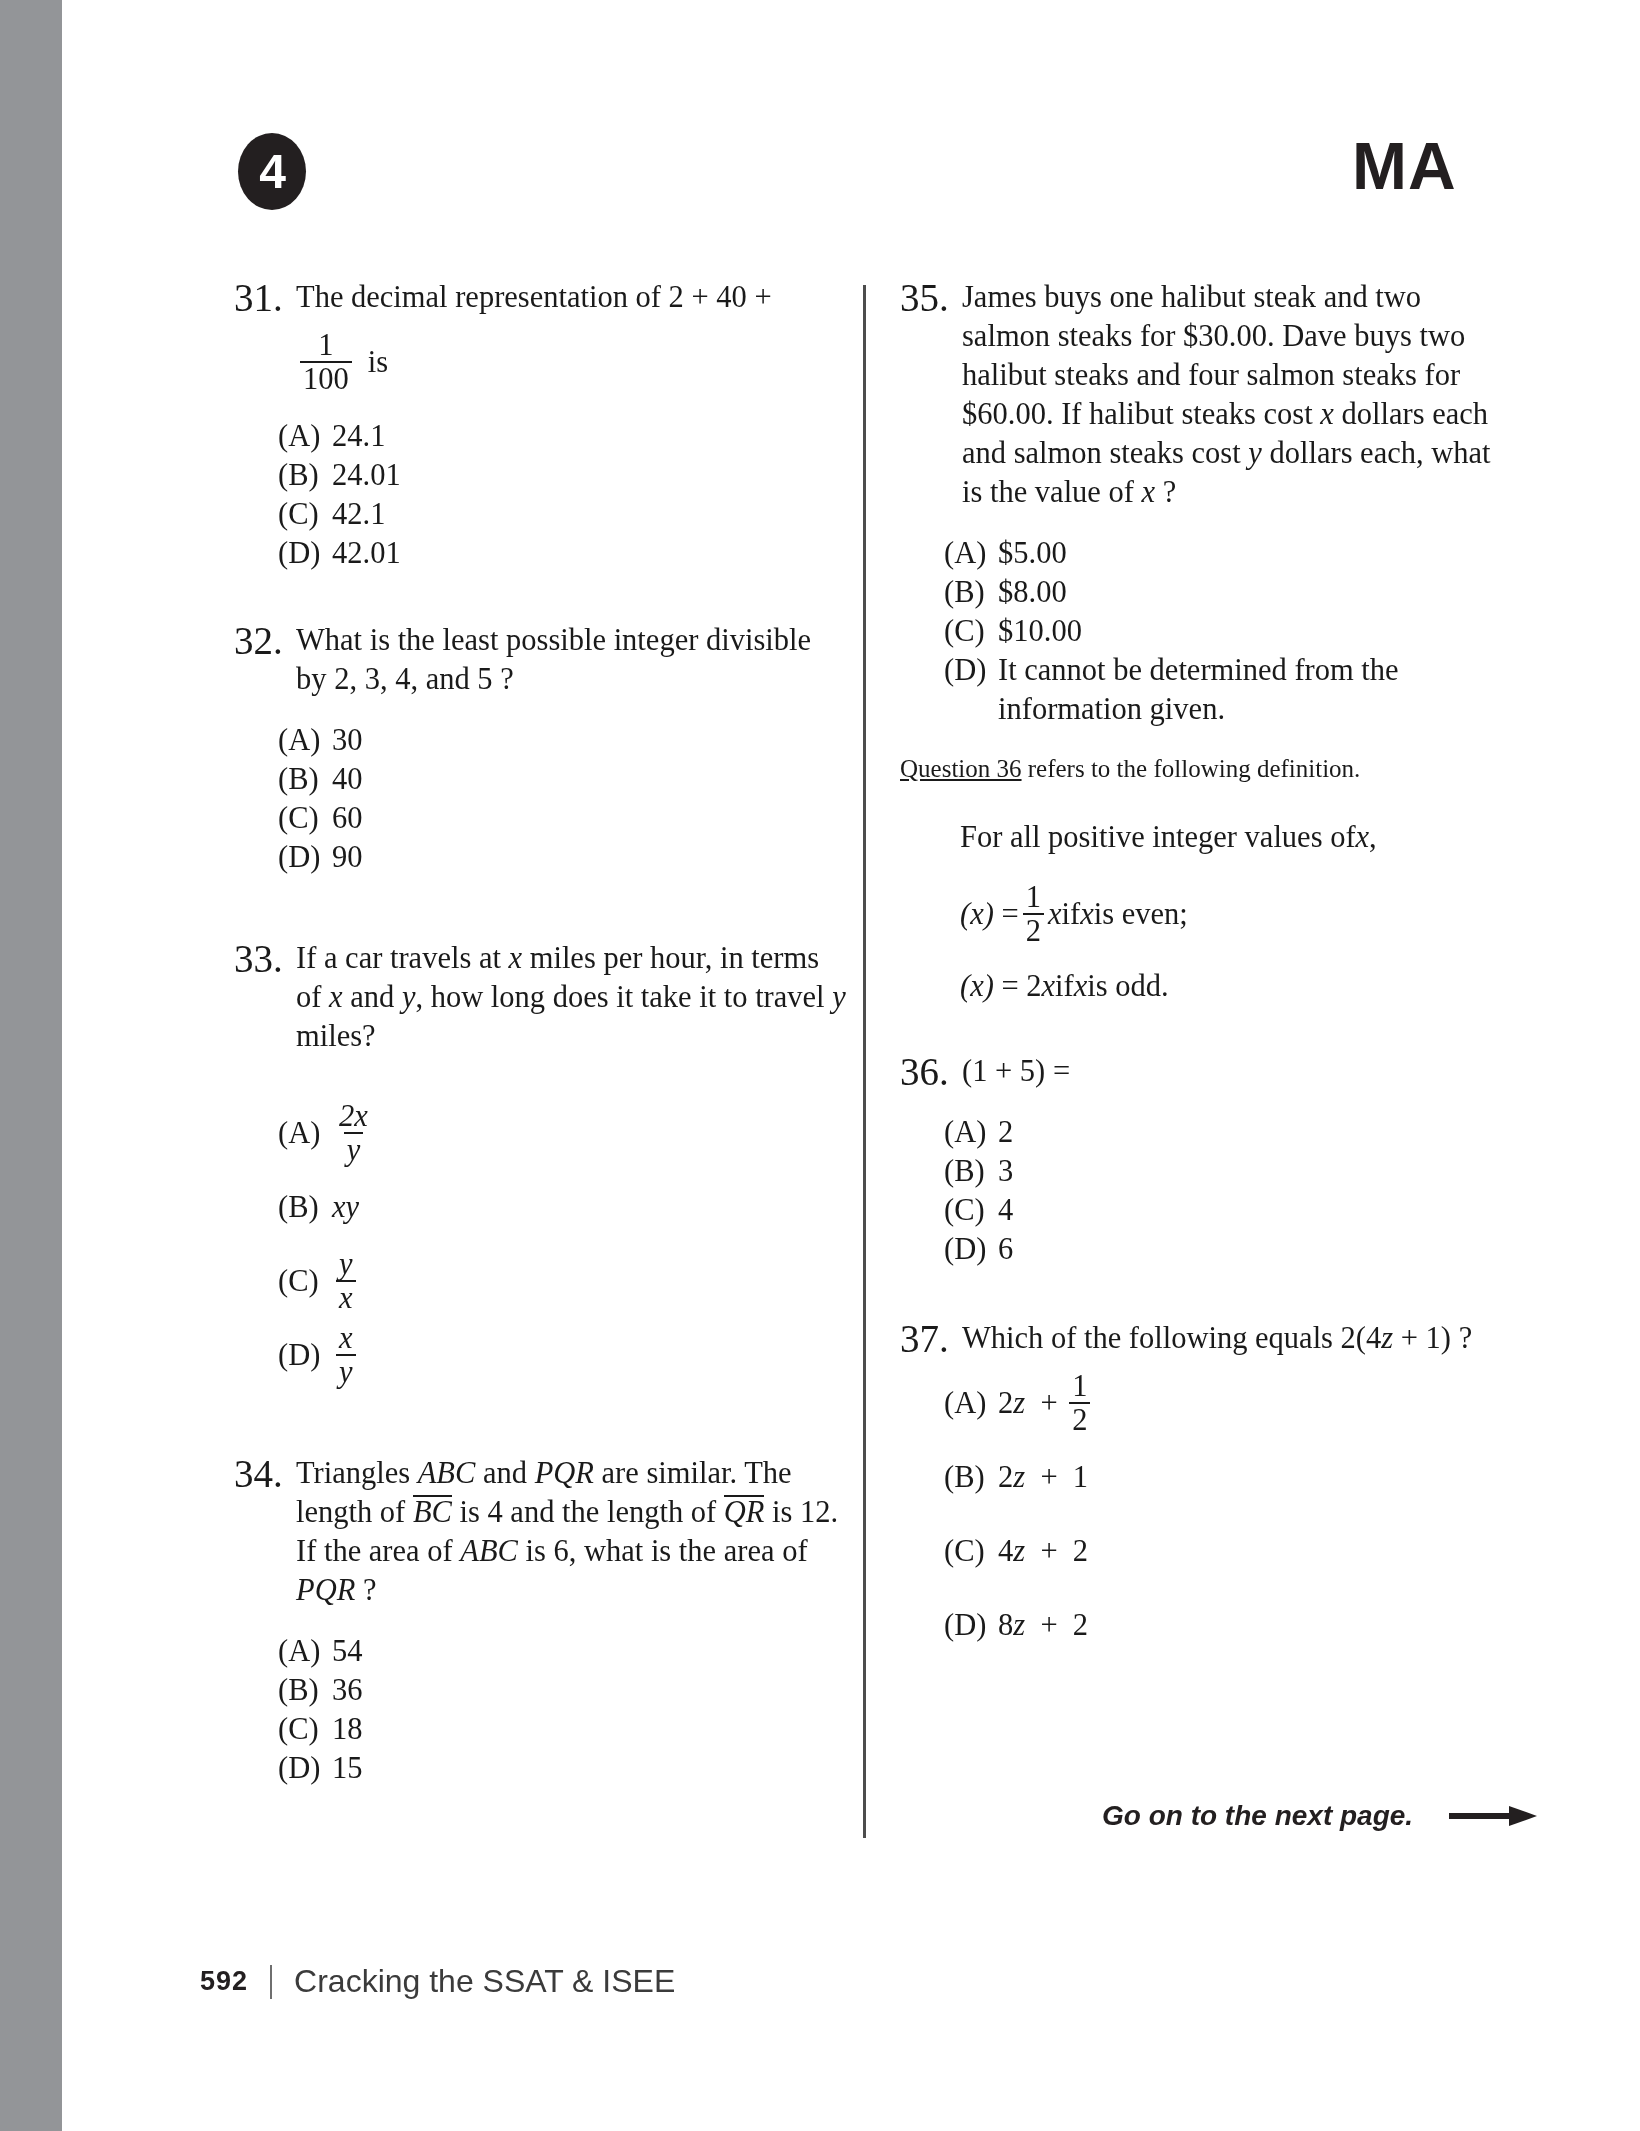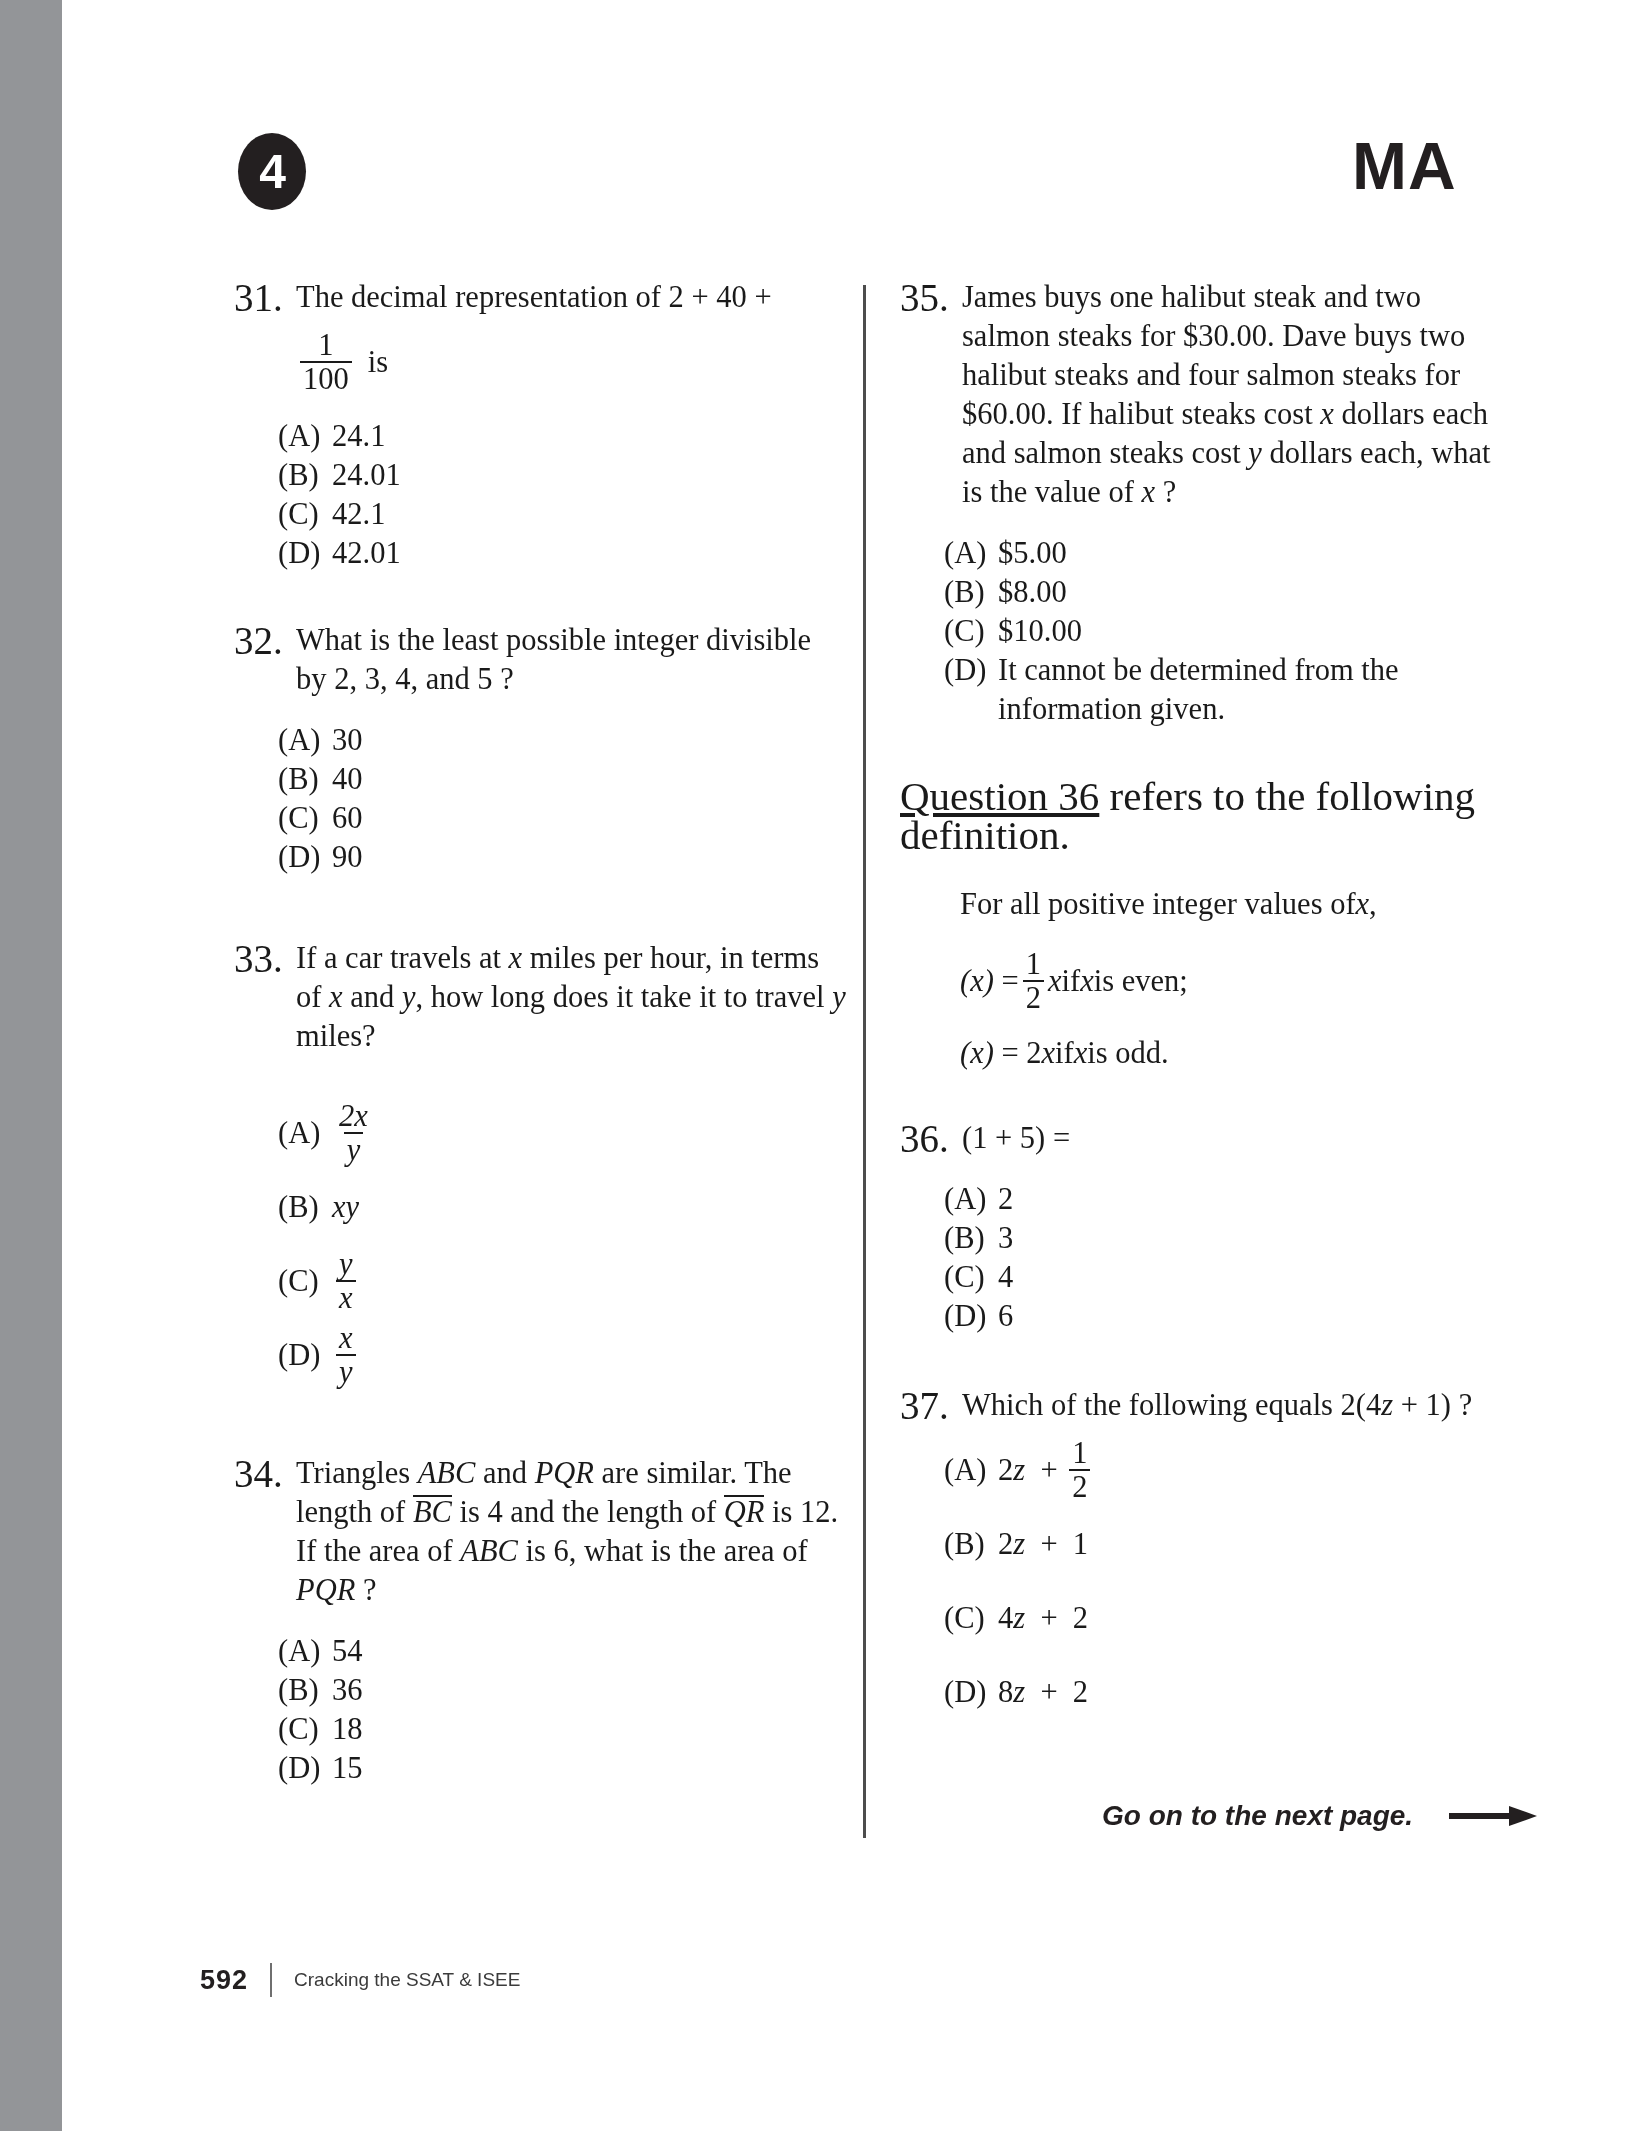--- a/index.html
+++ b/index.html
@@ -199,21 +199,21 @@
     letter-spacing: 1px;
     color: #231f20;
   }
   .footer-rule {
     width: 2px;
     height: 34px;
     background: #6f6f6f;
     margin: 0 22px;
   }
   .footer-title {
-    font-size: 19px;
+    font-size: 32px;
     color: #3b3b3b;
   }
 </style>
 </head>
 <body>
 
 <div class="left-bar"></div>
 <div class="page">
 
   <div class="section-badge">4</div>
@@ -369,21 +369,21 @@
           <span class="choice-letter">(C)</span>
           <span class="choice-val">$10.00</span>
         </div>
         <div class="choice" style="align-items:flex-start;">
           <span class="choice-letter">(D)</span>
           <span class="choice-val" style="display:block; line-height:39px;">It cannot be determined from the information given.</span>
         </div>
       </div>
     </div>
 
-    <div style="margin-top:48px; font-size:41px;"><span class="underlined">Question 36</span><span> refers to the following definition.</span></div>
+    <div style="margin-top:20px; font-size:25px;"><span class="underlined">Question 36</span><span> refers to the following definition.</span></div>
 
     <div class="defblock">
       <div class="defline" style="margin-top:28px;">
           <span>For all positive integer values of </span>
           <i>x</i>
           <span>,</span>
         </div>
 
       <div class="defline defline-tall" style="margin-top:18px;">
           <span><i>(x)</i> = </span>

